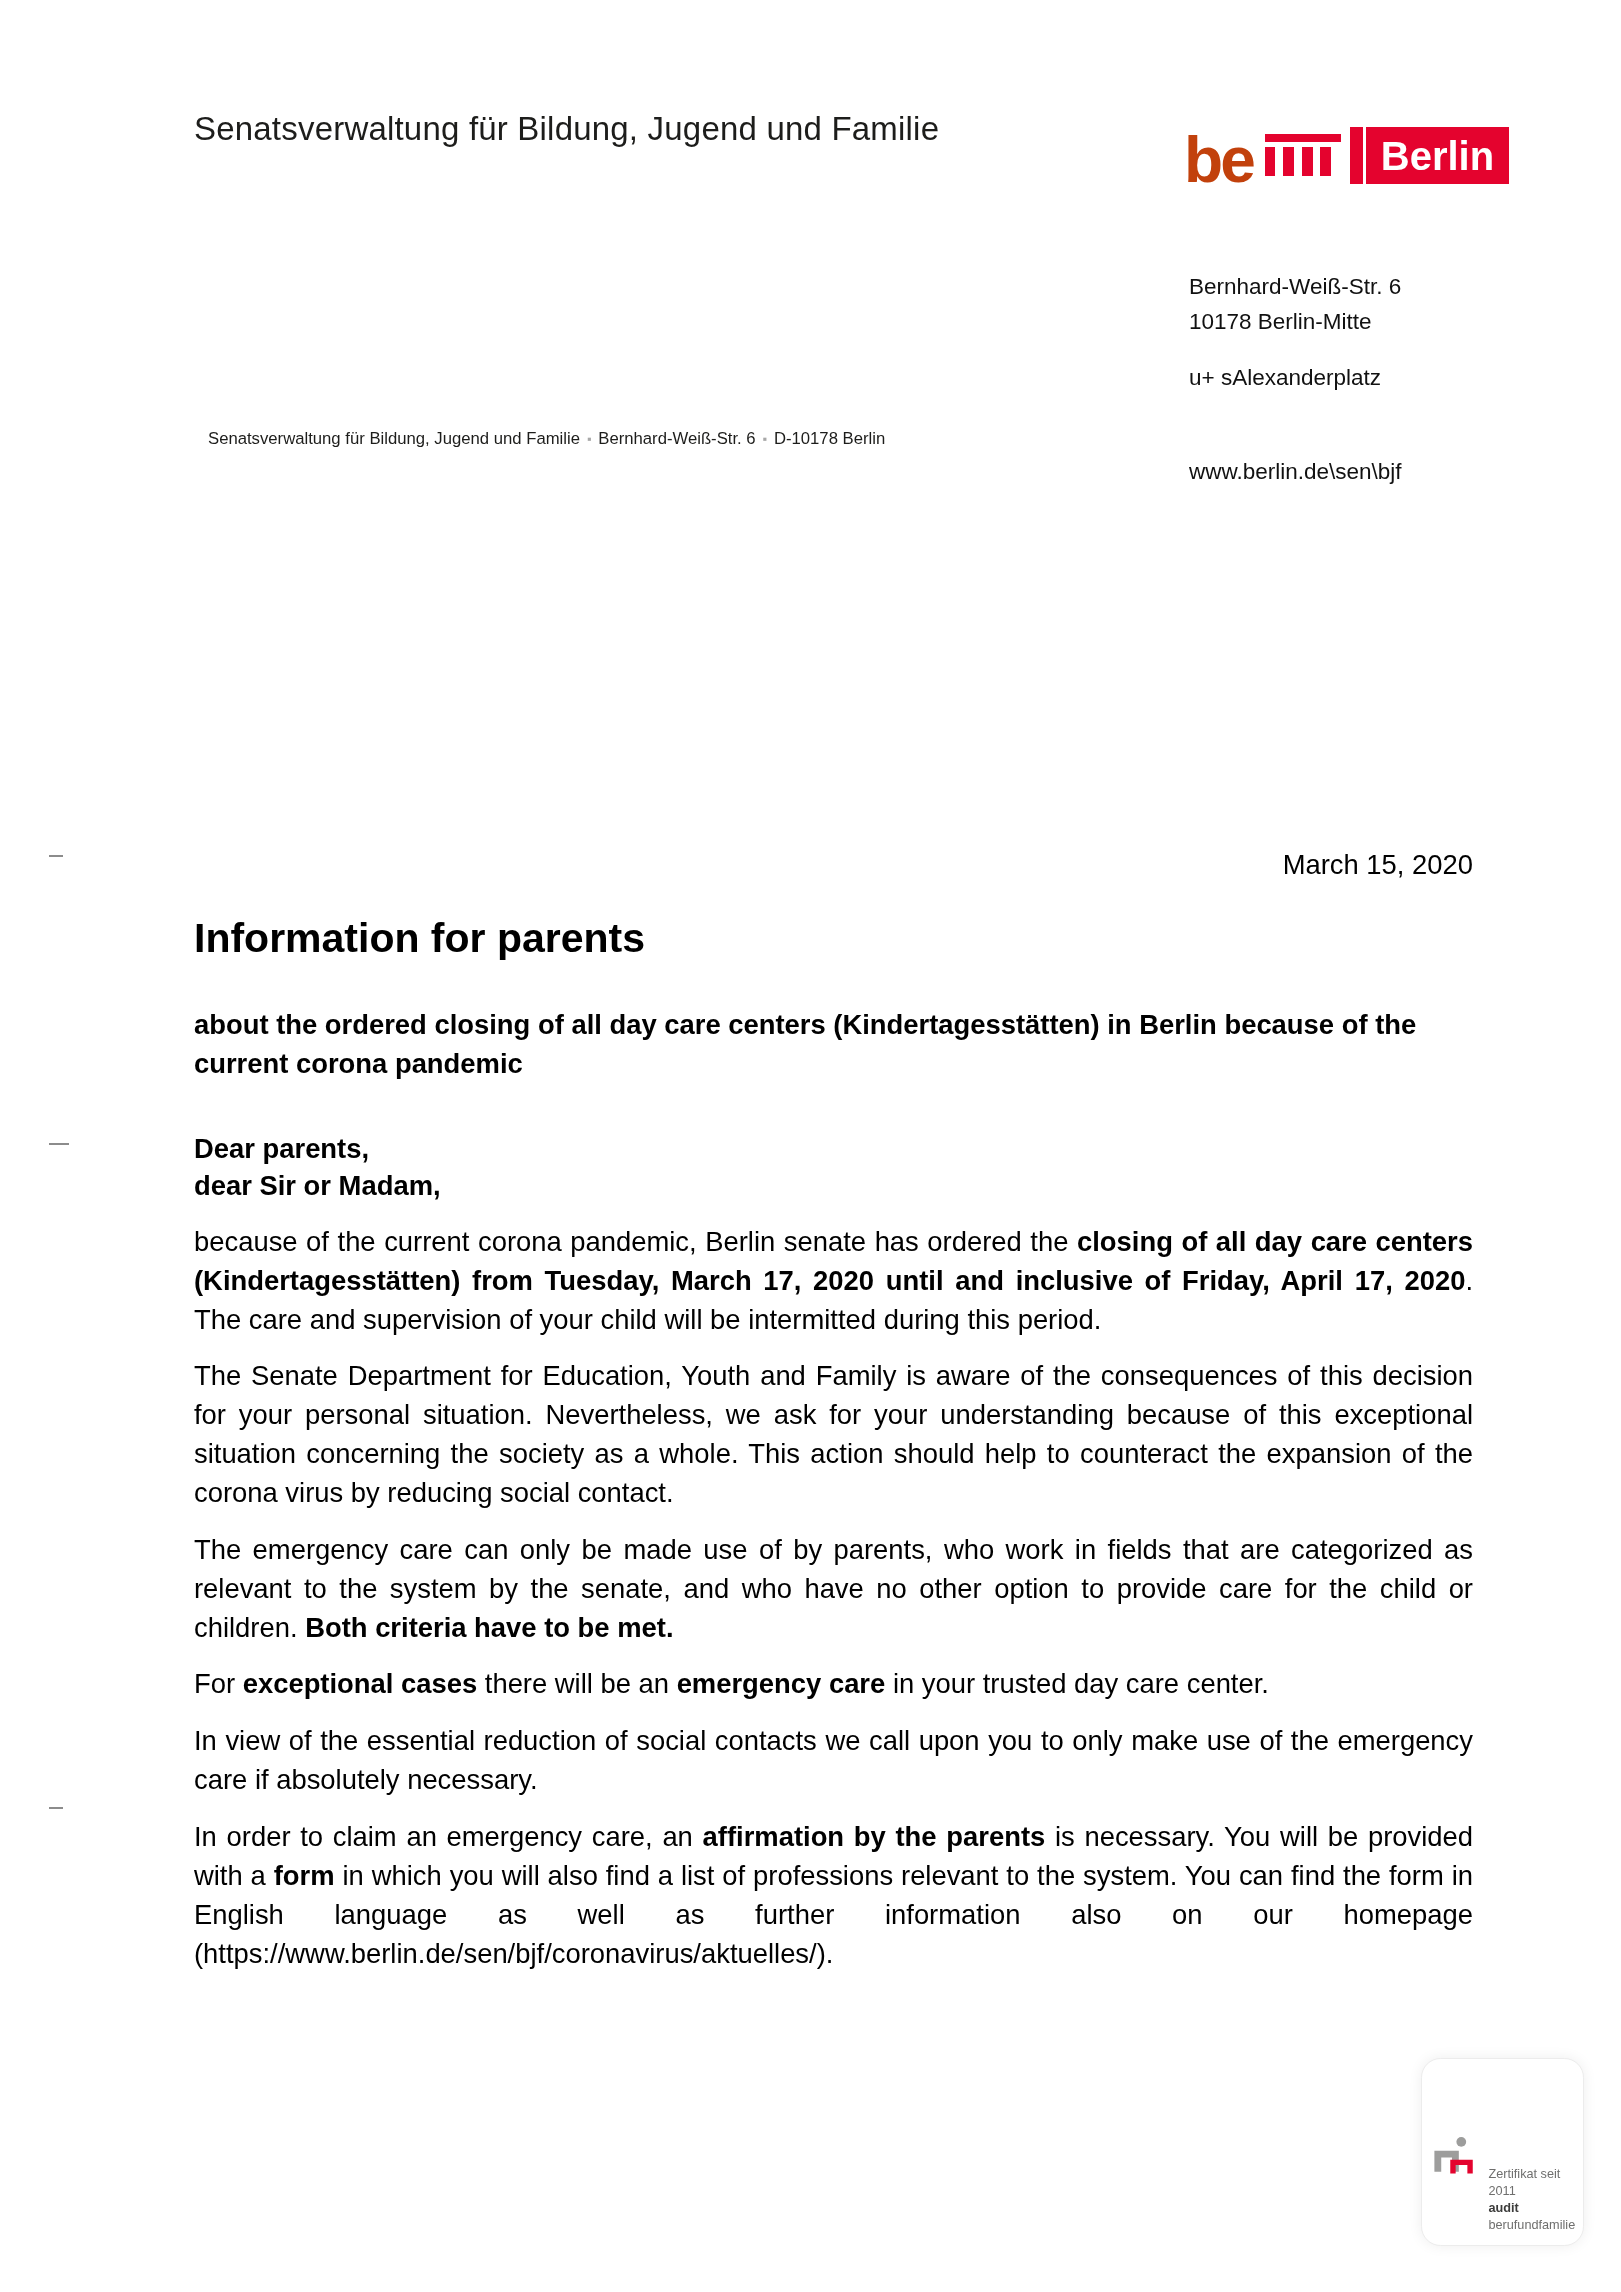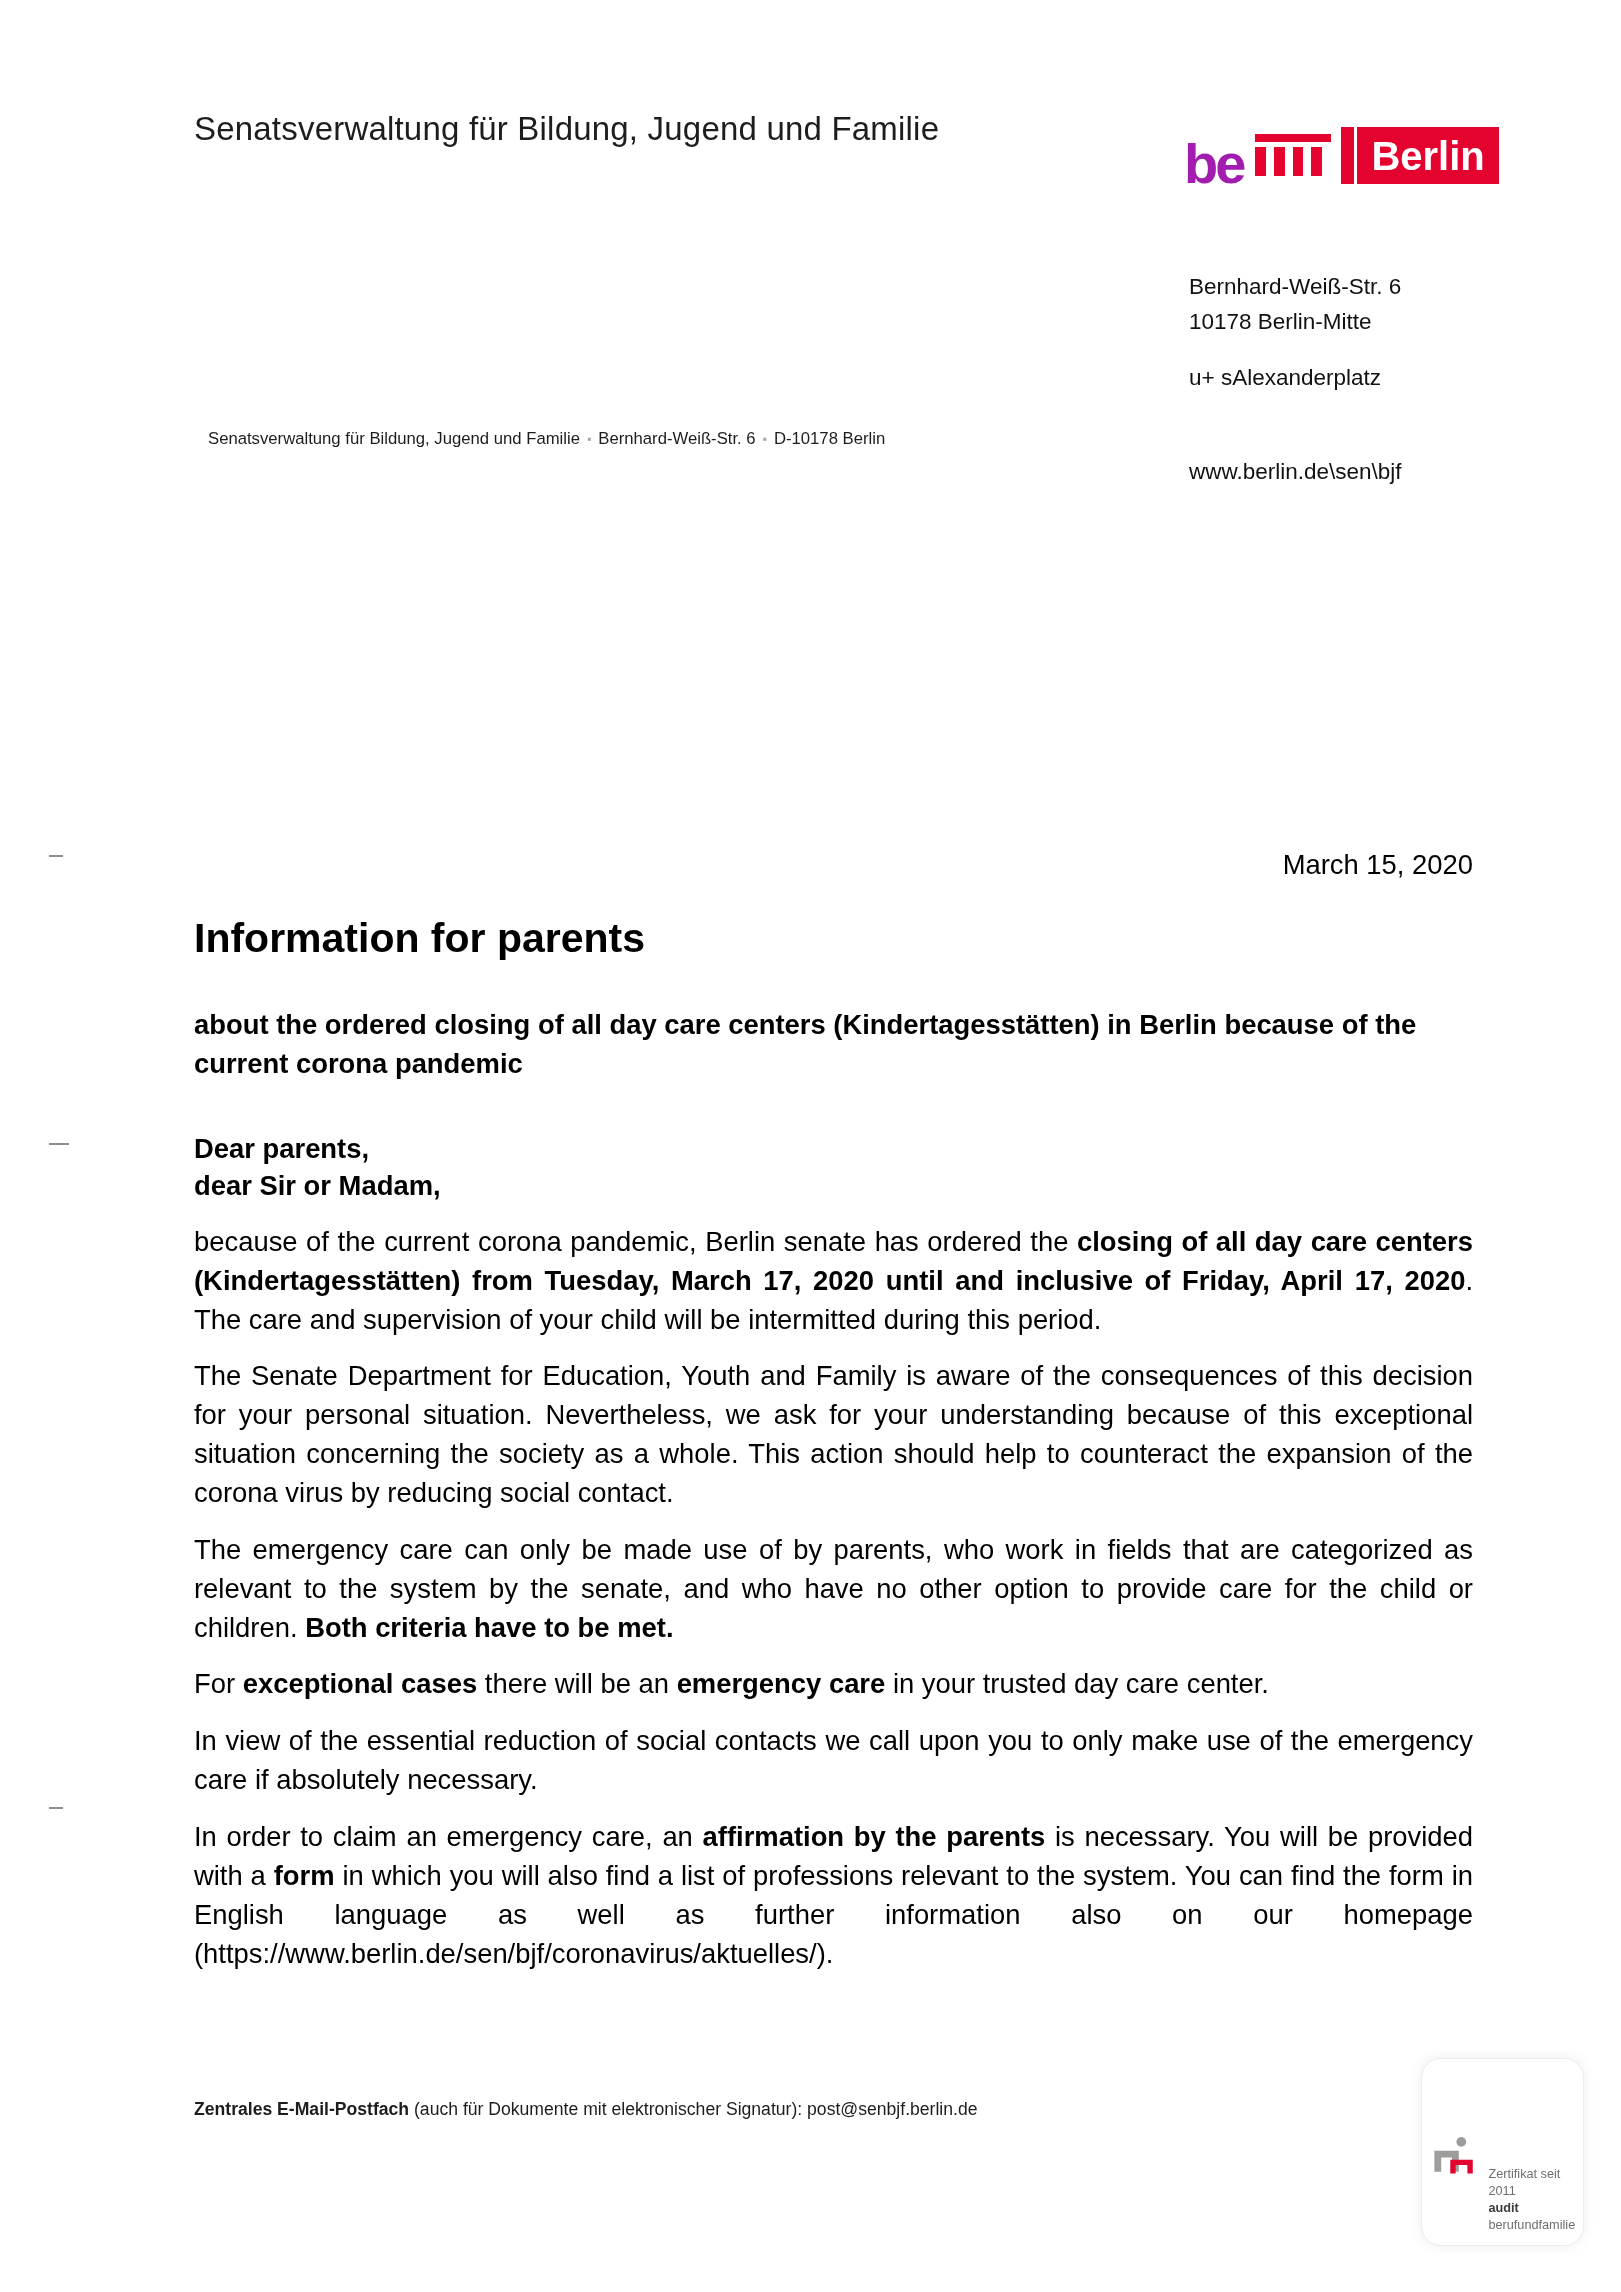--- a/index.html
+++ b/index.html
@@ -21,21 +21,21 @@
   .agency {
     position:absolute; left:194px; top:110px;
     font-size:33px; color:#1d1d1b; letter-spacing:0.2px;
   }
 
   .logo {
     position:absolute; left:1184px; top:82px;
     display:flex; align-items:flex-end; height:102px;
   }
   .logo .be {
-    color:#a21caf; font-weight:700; font-size:56px;
+    color:#c2410c; font-weight:700; font-size:64px;
     line-height:0.74; letter-spacing:-2.9px;
   }
   .gate { display:flex; flex-direction:column; margin-left:11.8px; margin-bottom:7.8px; }
   .gate-top { width:76px; height:8.8px; background:#e4032e; }
   .gate-bars { display:flex; gap:7.8px; margin-top:4.9px; }
   .gate-bars i { display:block; width:10.8px; height:29px; background:#e4032e; }
   .gate-pillar { width:12.7px; height:57px; background:#e4032e; margin-left:9.8px; }
   .city-box {
     background:#e4032e; color:#fff; font-weight:700; font-size:40px;
     margin-left:2.9px; height:57px; padding:0 14.7px;
@@ -137,21 +137,20 @@
       <div>dear Sir or Madam,</div>
     </div>
     <p class="body-p"><span>because of the current corona pandemic, Berlin senate has ordered the </span><b>closing of all day care centers (Kindertagesstätten) from Tuesday, March 17, 2020 until and inclusive of Friday, April 17, 2020</b><span>. The care and supervision of your child will be intermitted during this period.</span></p>
     <p class="body-p"><span>The Senate Department for Education, Youth and Family is aware of the consequences of this decision for your personal situation. Nevertheless, we ask for your understanding because of this exceptional situation concerning the society as a whole. This action should help to counteract the expansion of the corona virus by reducing social contact.</span></p>
     <p class="body-p"><span>The emergency care can only be made use of by parents, who work in fields that are categorized as relevant to the system by the senate, and who have no other option to provide care for the child or children. </span><b>Both criteria have to be met.</b></p>
     <p class="body-p"><span>For </span><b>exceptional cases</b><span> there will be an </span><b>emergency care</b><span> in your trusted day care center.</span></p>
     <p class="body-p"><span>In view of the essential reduction of social contacts we call upon you to only make use of the emergency care if absolutely necessary.</span></p>
     <p class="body-p"><span>In order to claim an emergency care, an </span><b>affirmation by the parents</b><span> is necessary. You will be provided with a </span><b>form</b><span> in which you will also find a list of professions relevant to the system. You can find the form in English language as well as further information also on our homepage (https://www.berlin.de/sen/bjf/coronavirus/aktuelles/).</span></p>
   </div>
 
-  <div class="footer"><b>Zentrales E-Mail-Postfach</b><span> (auch für Dokumente mit elektronischer Signatur): post@senbjf.berlin.de</span></div>
 
   <div class="badge">
     <svg class="badge-icon" viewBox="0 0 100 84" width="98" height="82" xmlns="http://www.w3.org/2000/svg">
       <circle cx="64" cy="13" r="10" fill="#9d9d9c"></circle>
       <path d="M16 74 V38 H52 V74" fill="none" stroke="#9d9d9c" stroke-width="14"></path>
       <path d="M47 78 V55 H82 V78" fill="none" stroke="#e4032e" stroke-width="11"></path>
     </svg>
     <div class="badge-text">
       <div class="badge-l1">Zertifikat seit 2011</div>
       <div class="badge-l2"><b>audit</b><span> berufundfamilie</span></div>

